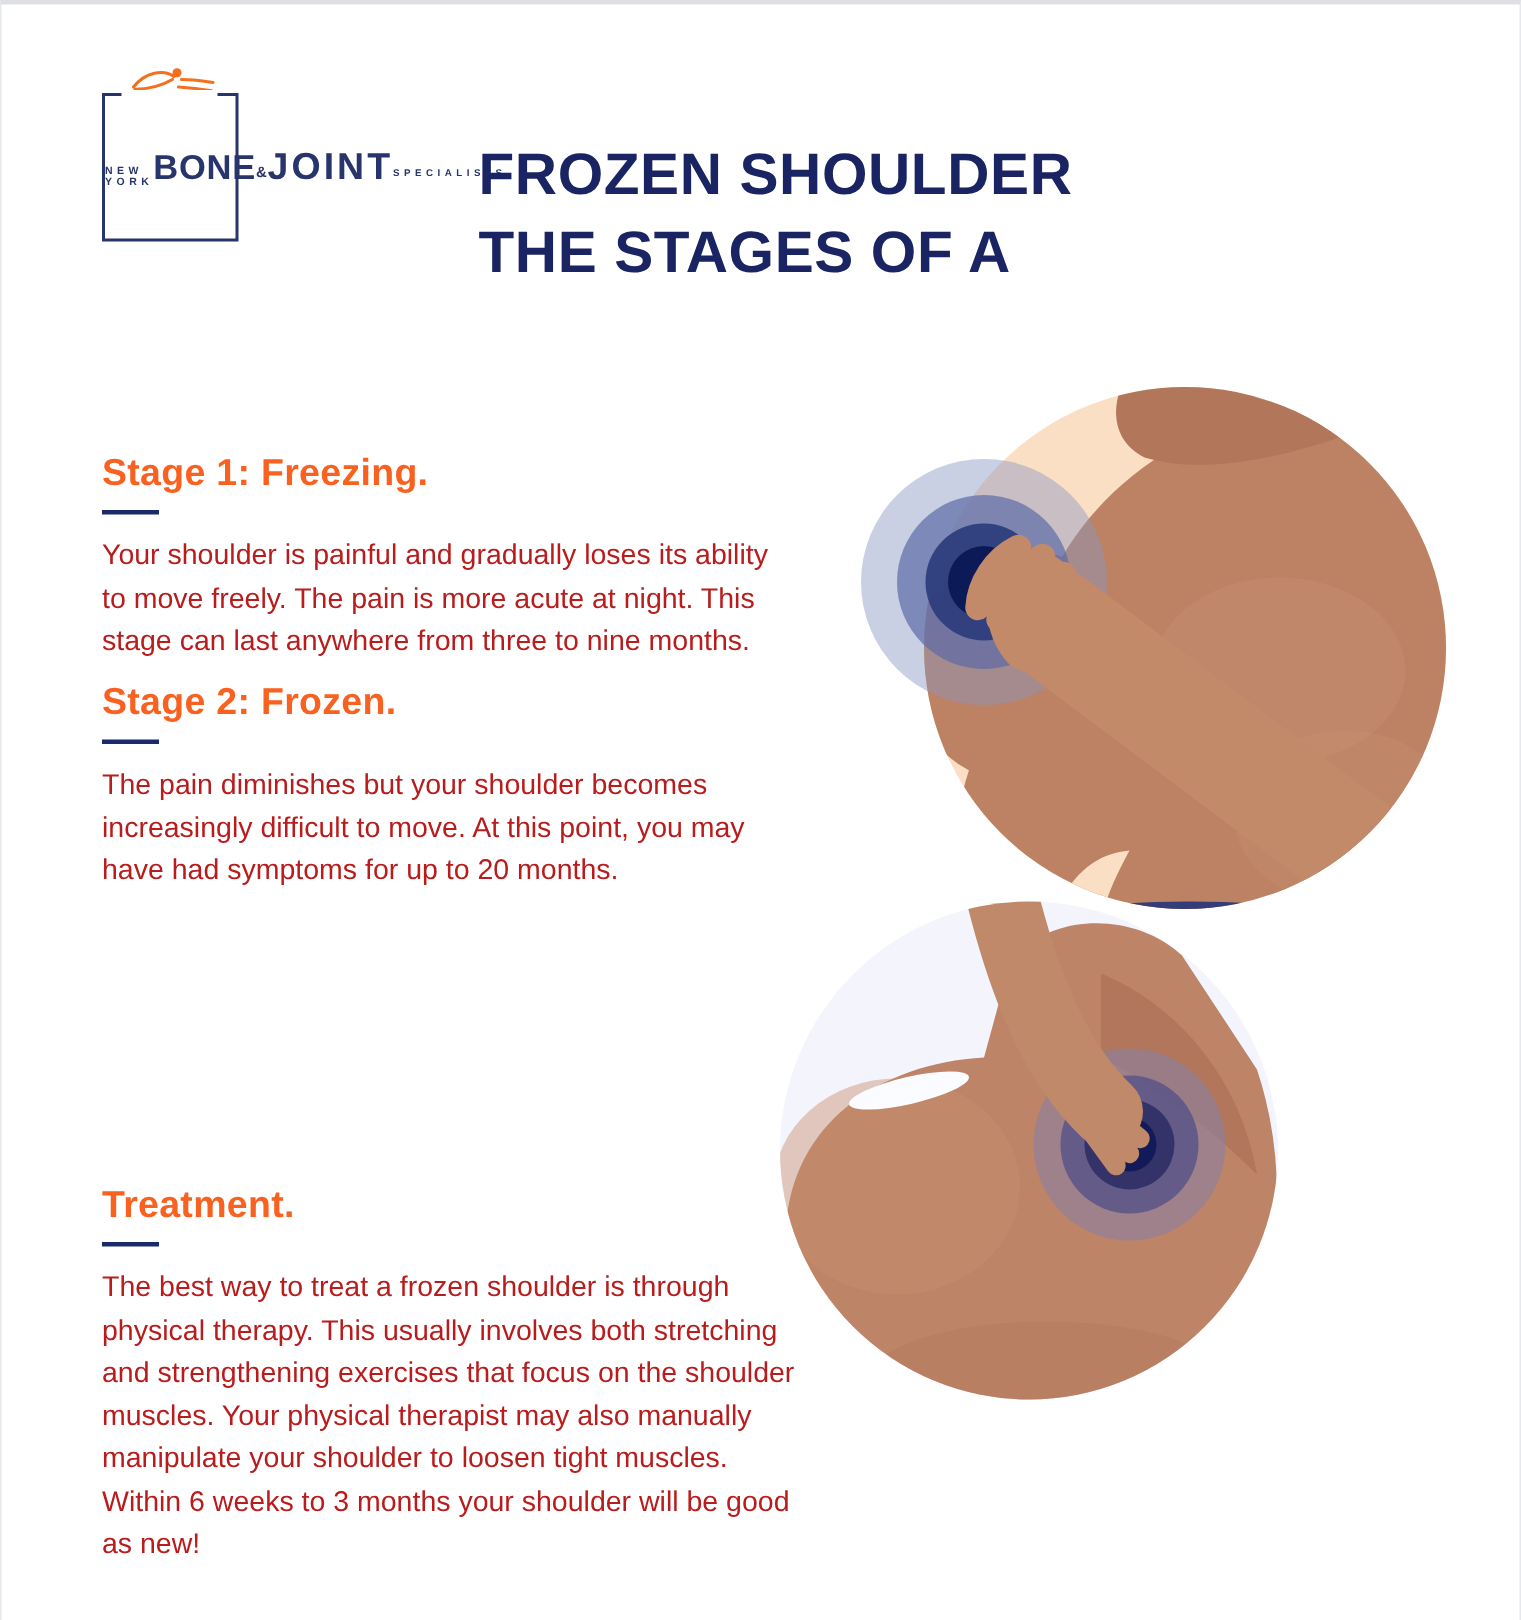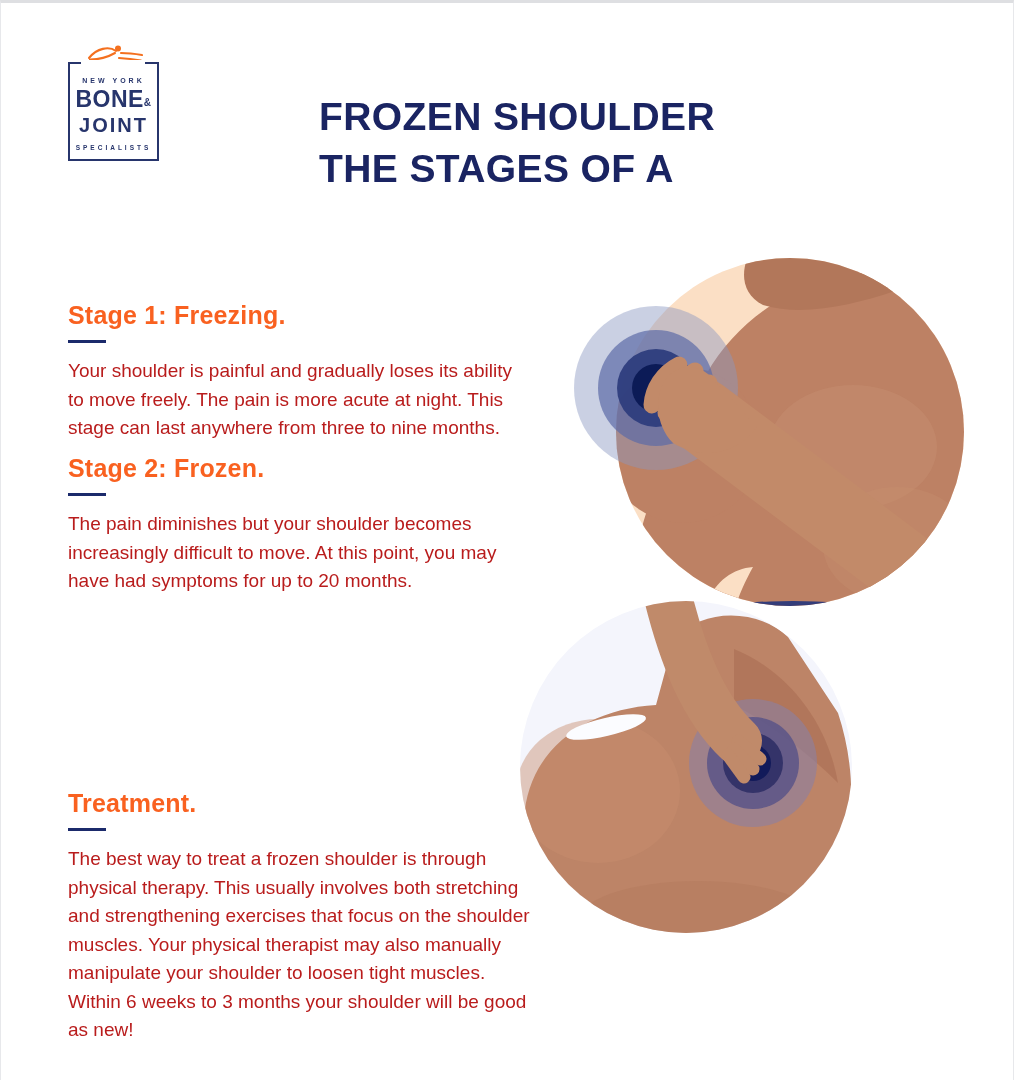--- a/index.html
+++ b/index.html
@@ -8,28 +8,28 @@
     position:relative; width:1014px; height:1080px; background:#ffffff;
     border-top:3px solid #dedfe2; border-left:1px solid #e7e8eb; border-right:1px solid #e7e8eb;
     box-sizing:border-box; overflow:hidden;
   }
 
   
   .logo { position:absolute; left:67px; top:42px; width:92px; height:120px; }
   .logo-frame {
     position:absolute; left:0; top:17px; width:91px; height:99px;
     border:2px solid #27356c; box-sizing:border-box;
-    display:flex; flex-direction:column; align-items:center;
+    display:flex; flex-direction:row; align-items:center;
   }
   .logo-gap { position:absolute; left:13px; top:15px; width:64px; height:6px; background:#ffffff; }
   .logo-icon { position:absolute; left:13px; top:-4px; width:66px; height:28px; }
   .logo-newyork { margin-top:13px; font-size:7px; font-weight:700; letter-spacing:3px; color:#27356c; }
   .logo-bone { margin-top:4px; font-size:23px; font-weight:800; letter-spacing:0.5px; color:#27356c; line-height:22px; }
   .logo-amp { font-size:10px; font-weight:700; vertical-align:1px; }
-  .logo-joint { font-size:20px; font-weight:800; letter-spacing:2px; color:#27356c; line-height:23px; }
+  .logo-joint { font-size:25px; font-weight:800; letter-spacing:2px; color:#27356c; line-height:23px; }
   .logo-spec { margin-top:7px; font-size:6.5px; font-weight:700; letter-spacing:3px; color:#27356c; }
 
   
   .title {
     position:absolute; left:318px; top:62px;
     font-size:39px; font-weight:700; line-height:52px; letter-spacing:0.4px; color:#1a2462;
   }
   .title span { display:block; }
 
   

